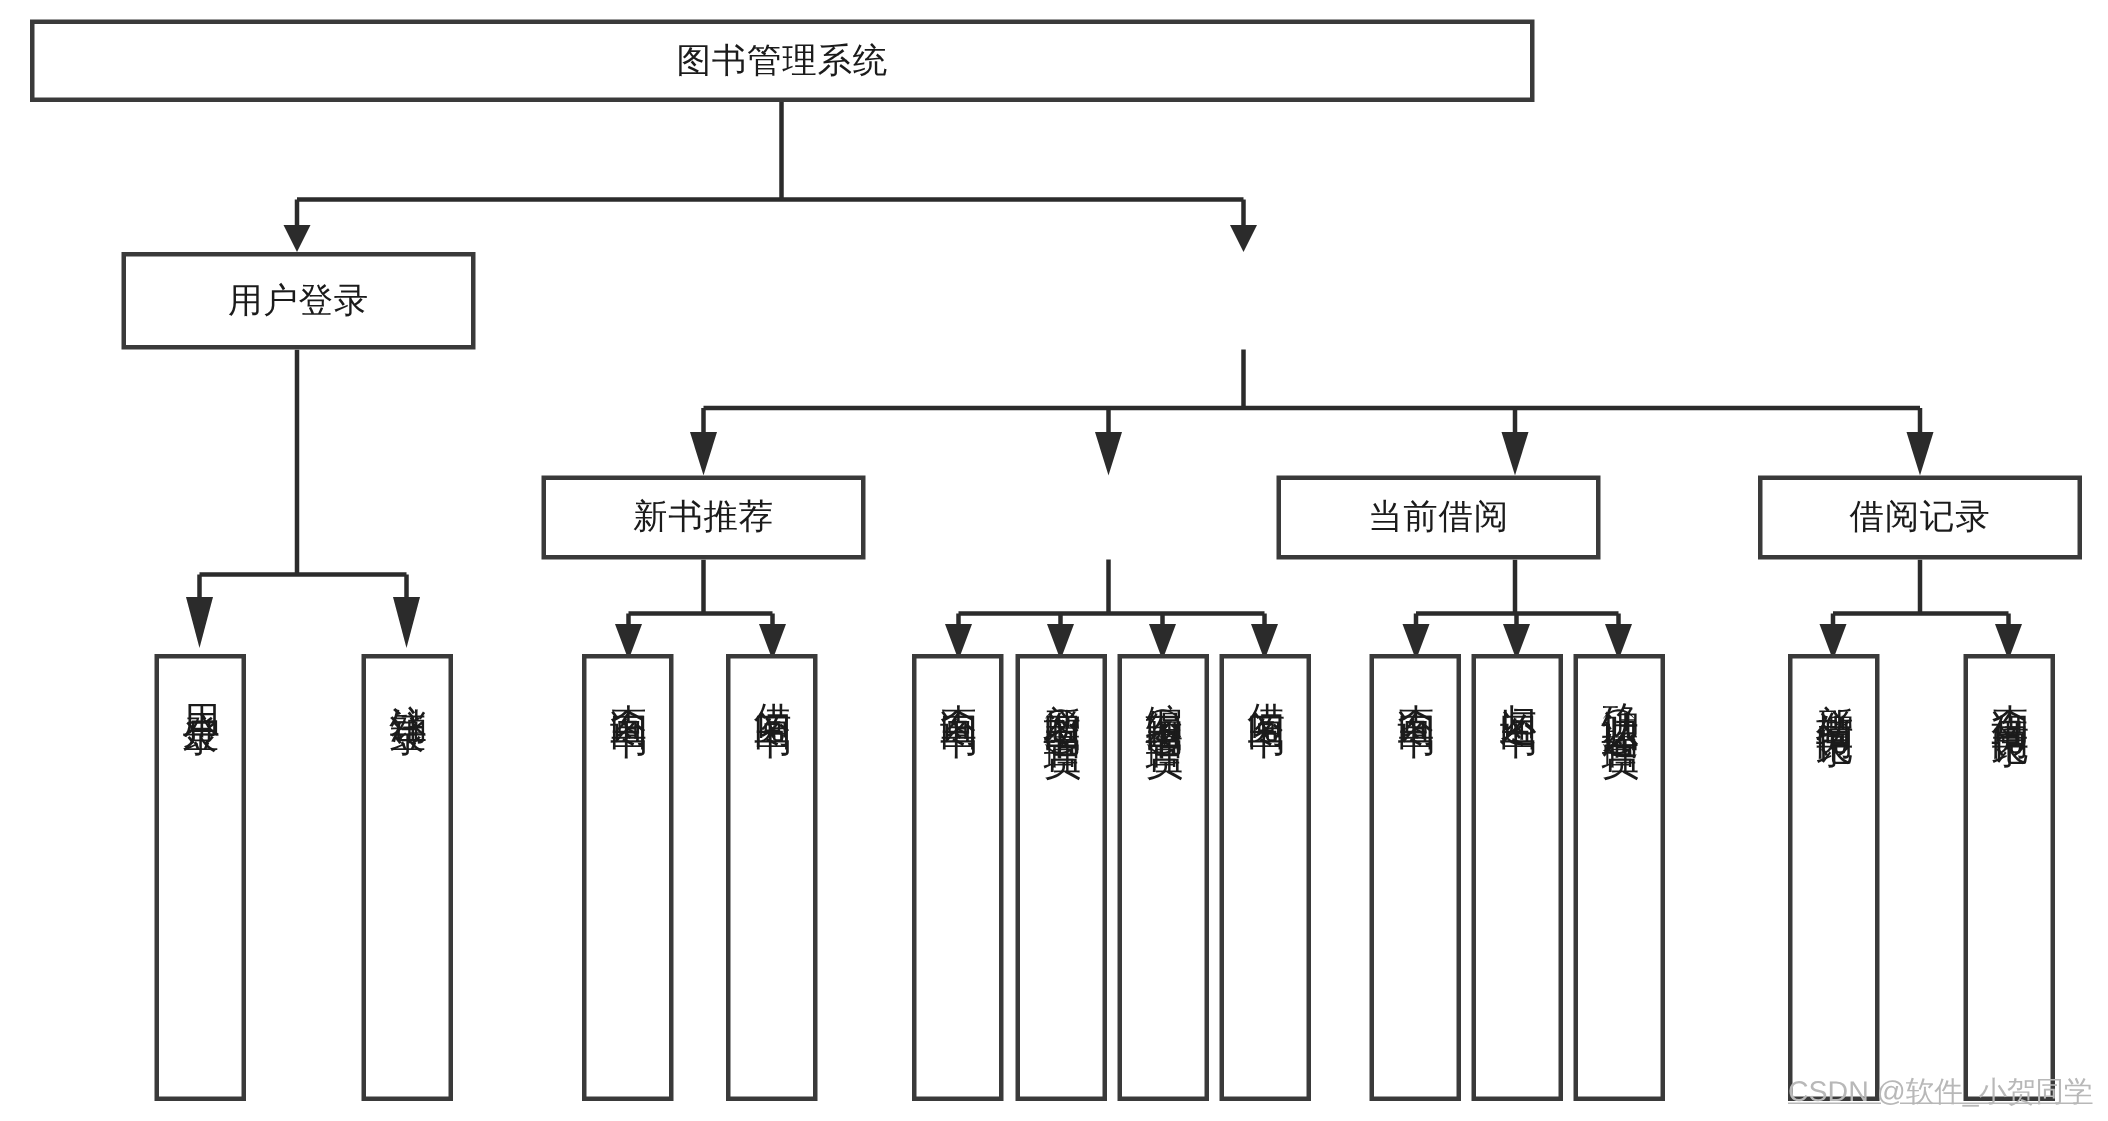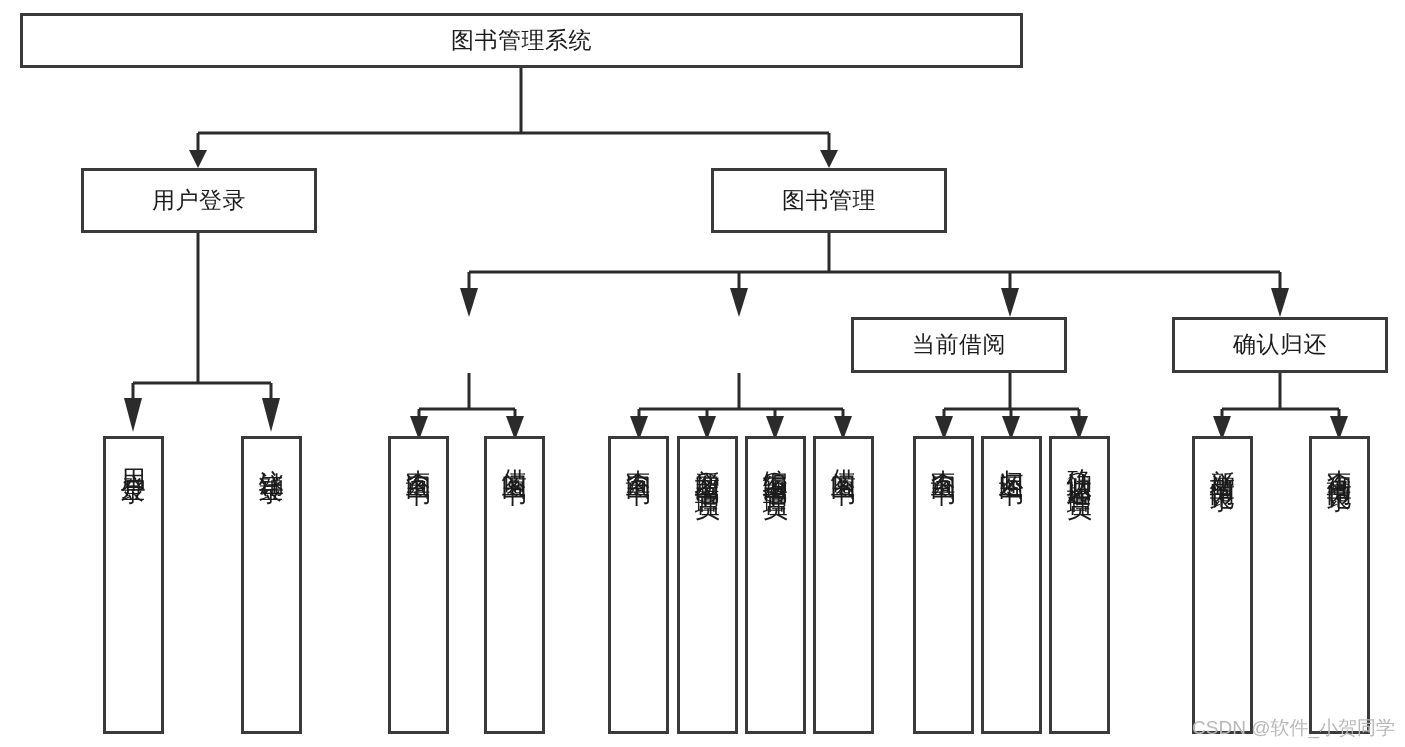--- a/index.html
+++ b/index.html
@@ -80,20 +80,21 @@
   #watermark {
     position: absolute;
     right: 10px;
     bottom: 6px;
     z-index: 3;
     font-size: 19px;
     color: #b8b8b8;
     font-family: "Liberation Sans", "DejaVu Sans", sans-serif;
     white-space: nowrap;
     pointer-events: none;
+    text-decoration: underline;
   }
 </style>
 </head>
 <body>
 
 <div id="canvas">
 
   <svg id="connectors" viewBox="0 0 1405 747" xmlns="http://www.w3.org/2000/svg">
 
     <line x1="521" y1="68" x2="521" y2="133"></line>
@@ -160,32 +161,32 @@
   </svg>
 
   <div class="node root horizontal" style="left:20px; top:13px; width:1003px; height:55px;">
     <span class="label">图书管理系统</span>
   </div>
 
   <div class="node horizontal" style="left:81px; top:168px; width:236px; height:65px;">
     <span class="label">用户登录</span>
   </div>
 
-  <div class="node horizontal" style="left:711px; top:168px; width:236px; height:65px;">
-    <span class="label">图书管理</span>
-  </div>
-
+
+  <div class="node horizontal" style="left:361px; top:317px; width:216px; height:56px;">
+    <span class="label">新书推荐</span>
+  </div>
 
 
   <div class="node horizontal" style="left:851px; top:317px; width:216px; height:56px;">
     <span class="label">当前借阅</span>
   </div>
 
   <div class="node horizontal" style="left:1172px; top:317px; width:216px; height:56px;">
-    <span class="label">确认归还</span>
+    <span class="label">借阅记录</span>
   </div>
 
   <div class="node vertical" style="left:103px; top:436px; width:61px; height:298px;">
     <span class="label">用户登录</span>
   </div>
 
   <div class="node vertical" style="left:241px; top:436px; width:61px; height:298px;">
     <span class="label">注销登录</span>
   </div>
 

